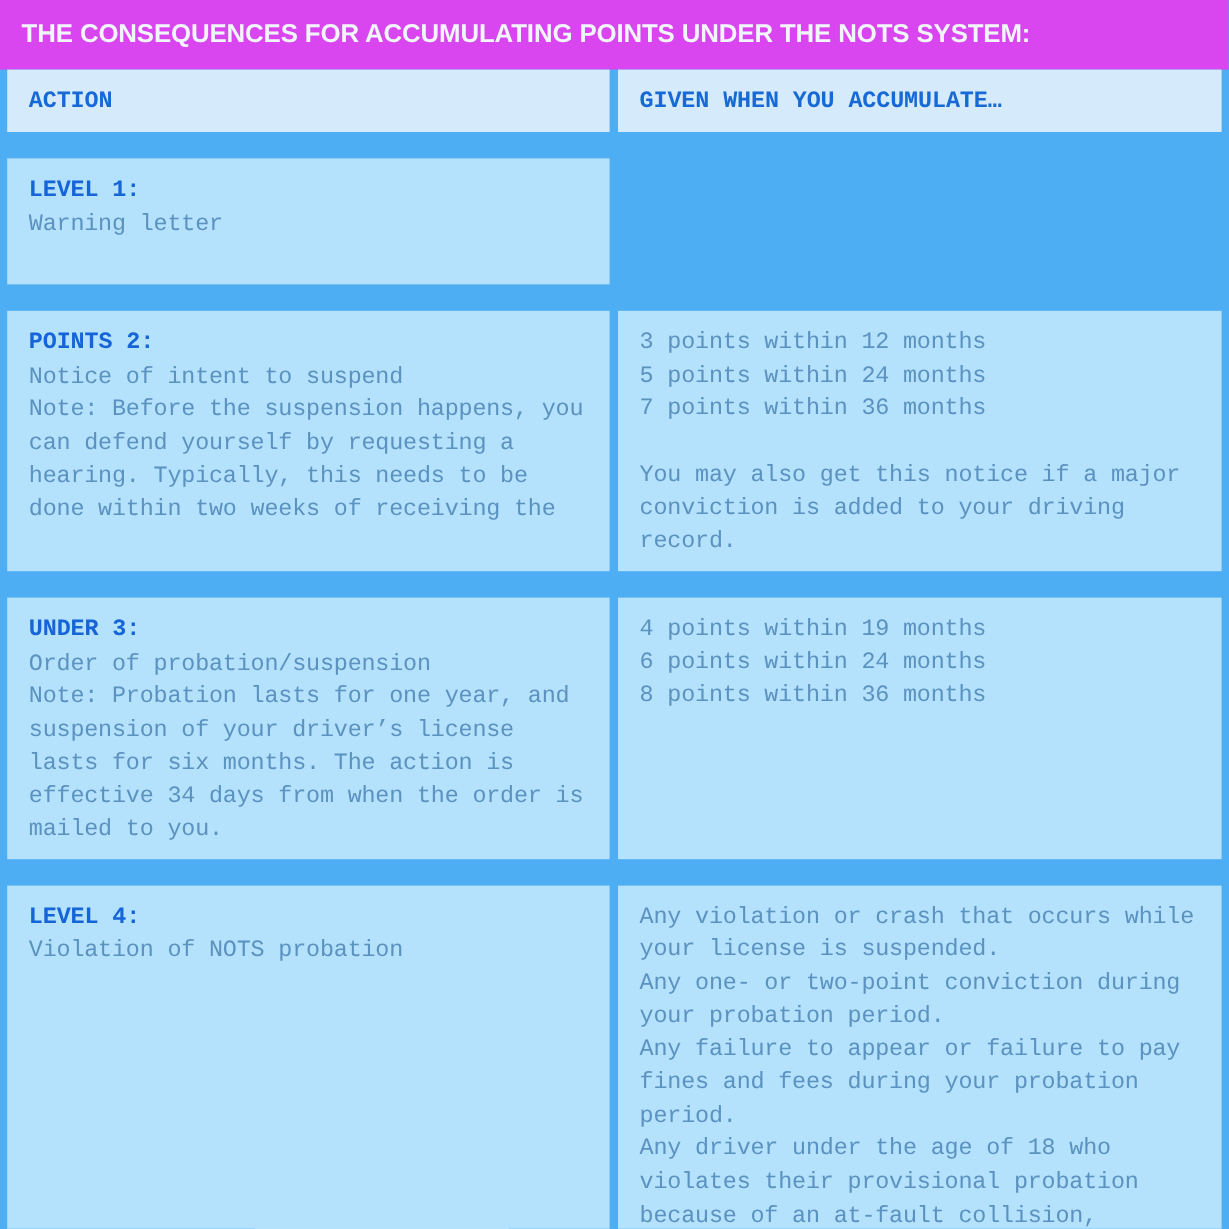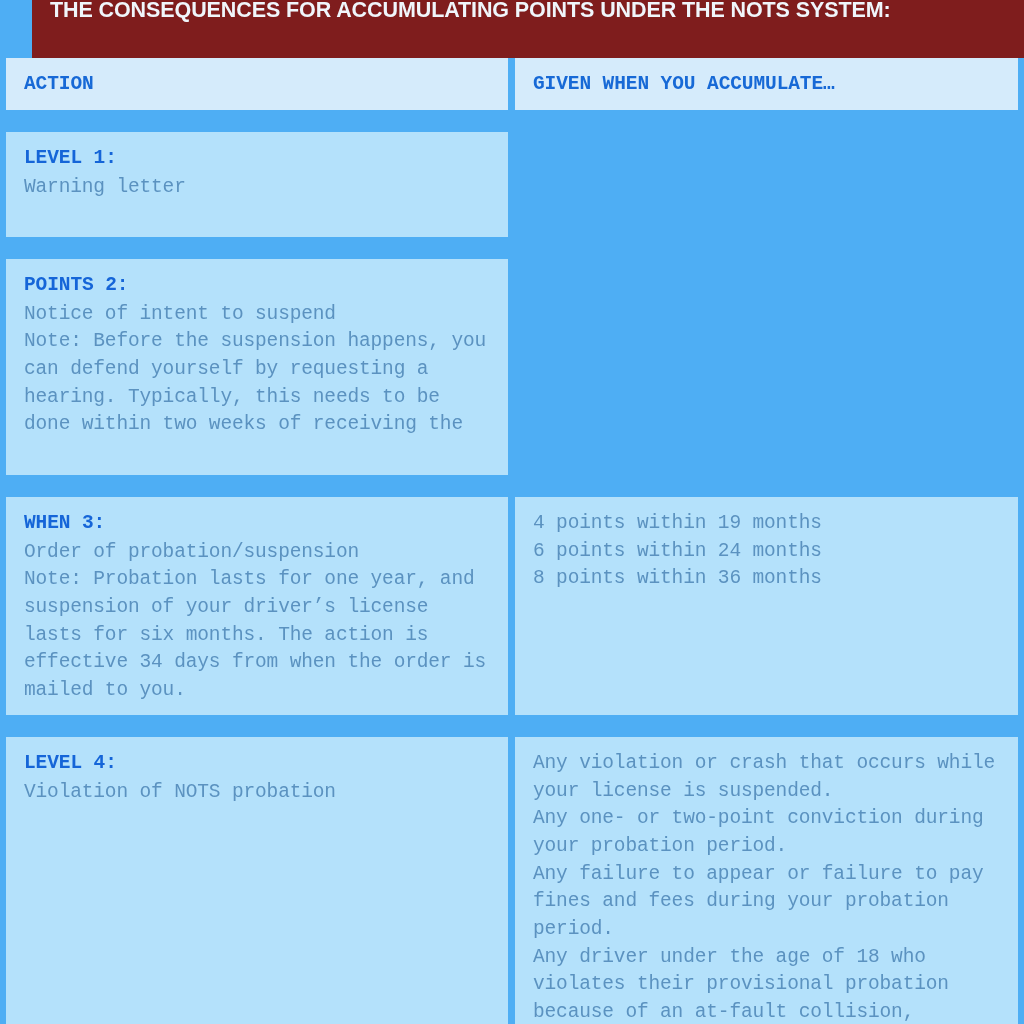--- a/index.html
+++ b/index.html
@@ -24,25 +24,24 @@
     padding: 0 0 6px 0;
     display: flex;
     flex-direction: column;
   }
 
   
   .title-bar {
     box-sizing: border-box;
     height: 58px;
     flex: 0 0 58px;
-    background: #7f1d1d;
+    background: #d946ef;
     display: flex;
-    align-items: flex-start;
+    align-items: center;
     padding: 0 0 0 18px;
-    margin-left: 32px;
   }
   .title-text {
     color: #f0f6fb;
     font-size: 21.5px;
     font-weight: bold;
     letter-spacing: -0.1px;
     line-height: 1;
     white-space: nowrap;
   }
 
@@ -144,25 +143,32 @@
         <div class="cell-body">Warning letter</div>
       </div>
     </div>
 
     <div class="row row-l2">
       <div class="cell col-left">
         <div class="level-label">POINTS 2:</div>
         <div class="cell-body">Notice of intent to suspend
 Note: Before the suspension happens, you can defend yourself by requesting a hearing. Typically, this needs to be done within two weeks of receiving the</div>
       </div>
+      <div class="cell col-right">
+        <div class="cell-body">3 points within 12 months
+5 points within 24 months
+7 points within 36 months
+
+You may also get this notice if a major conviction is added to your driving record.</div>
+      </div>
     </div>
 
     <div class="row row-l3">
       <div class="cell col-left">
-        <div class="level-label">WHEN 3:</div>
+        <div class="level-label">UNDER 3:</div>
         <div class="cell-body">Order of probation/suspension
 Note: Probation lasts for one year, and suspension of your driver’s license lasts for six months. The action is effective 34 days from when the order is mailed to you.</div>
       </div>
       <div class="cell col-right">
         <div class="cell-body">4 points within 19 months
 6 points within 24 months
 8 points within 36 months</div>
       </div>
     </div>
 

